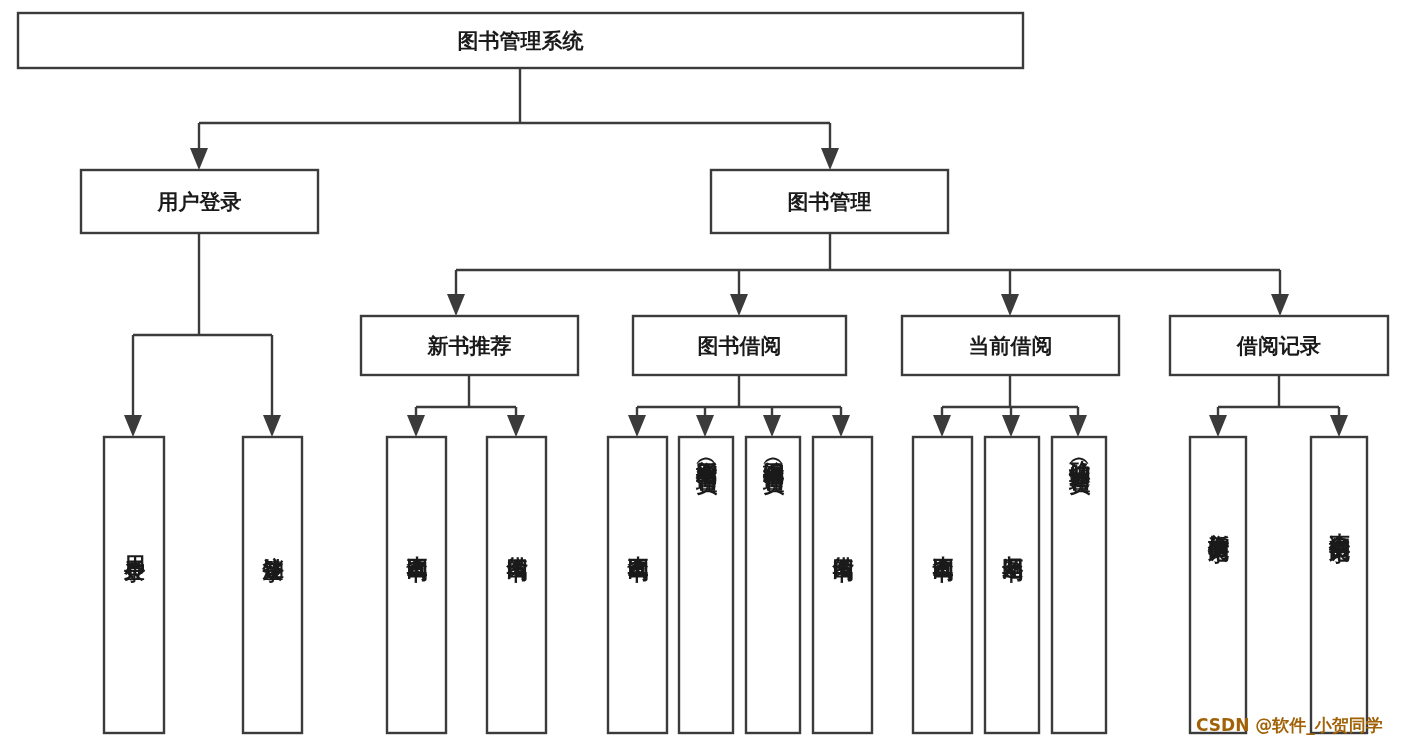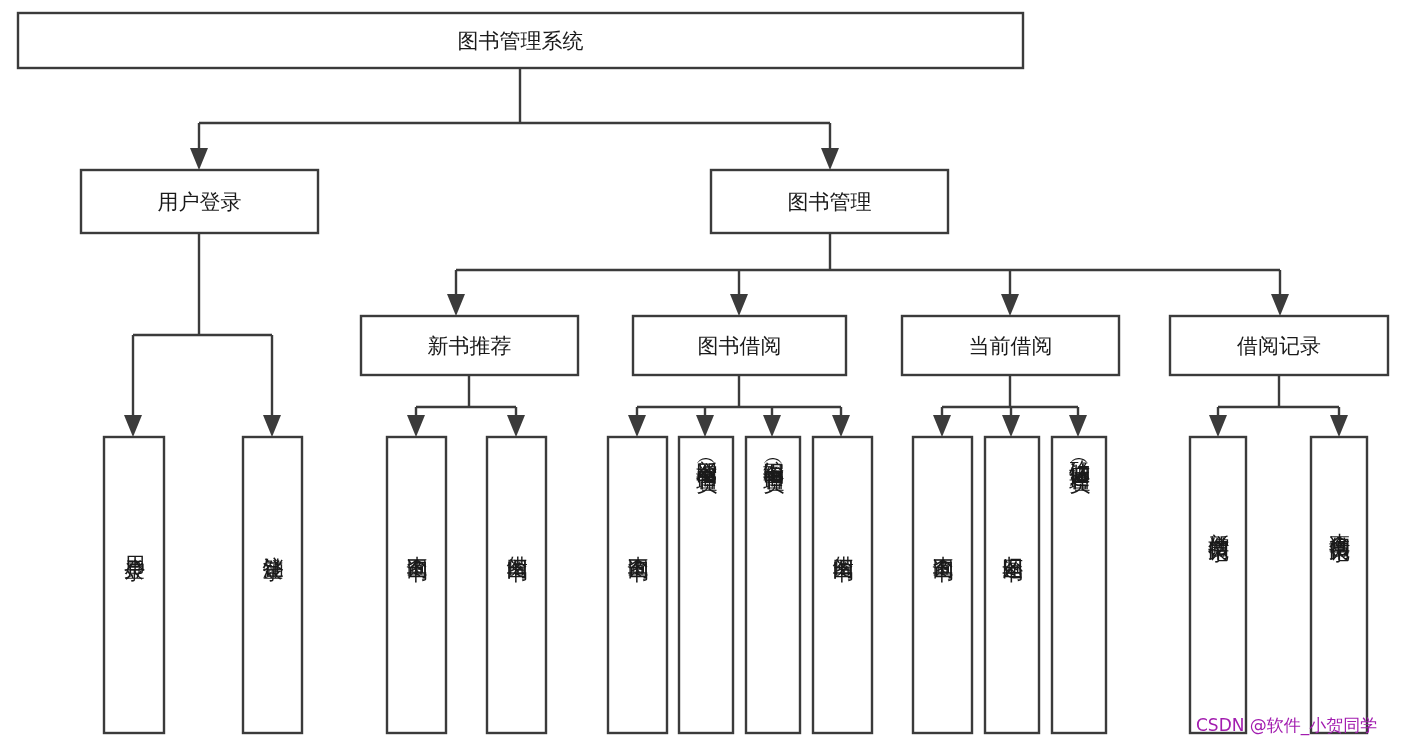--- a/index.html
+++ b/index.html
@@ -12,20 +12,21 @@
     width: 1405px;
     height: 747px;
     overflow: hidden;
     font-family: "DejaVu Sans", "Liberation Sans", sans-serif;
   }
   #diagram-root {
     position: relative;
     width: 1275px;
     height: 747px;
     background: #ffffff;
+    font-weight: bold;
   }
   svg.diagram-canvas {
     position: absolute;
     left: 0;
     top: 0;
     width: 1405px;
     height: 747px;
     display: block;
   }
   .node-box {
@@ -66,21 +67,21 @@
     font-size: 21px;
     line-height: 1.12;
     color: #1a1a1a;
     letter-spacing: 2px;
     white-space: nowrap;
   }
   .watermark {
     position: absolute;
     font-family: "DejaVu Sans", "Liberation Sans", sans-serif;
     font-size: 17px;
-    color: #a21caf;
+    color: #a16207;
     white-space: nowrap;
     pointer-events: none;
   }
 </style>
 </head>
 <body>
 
 <div id="diagram-root">
   <svg class="diagram-canvas" viewBox="0 0 1405 747">
     <g id="connector-layer">

